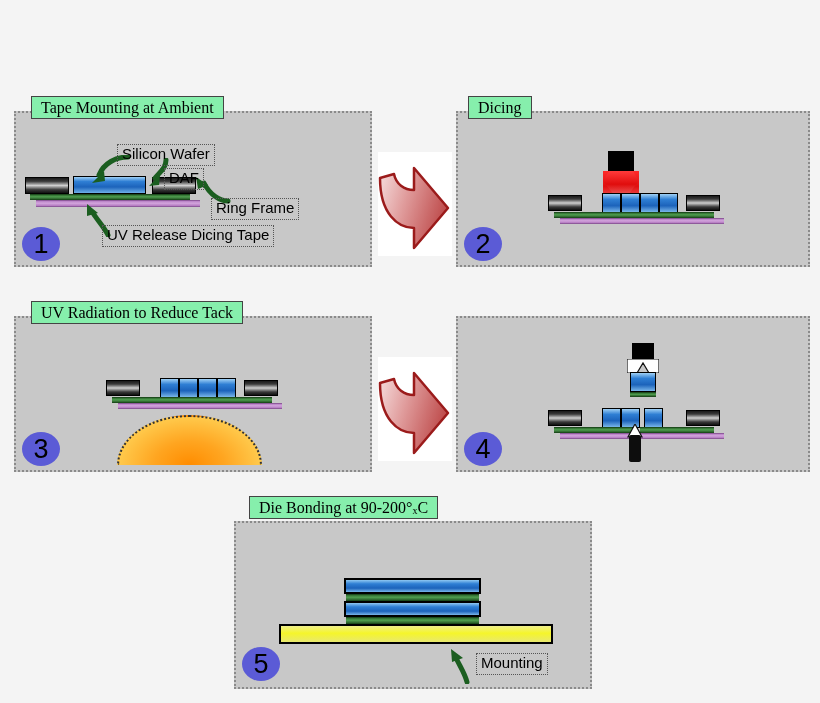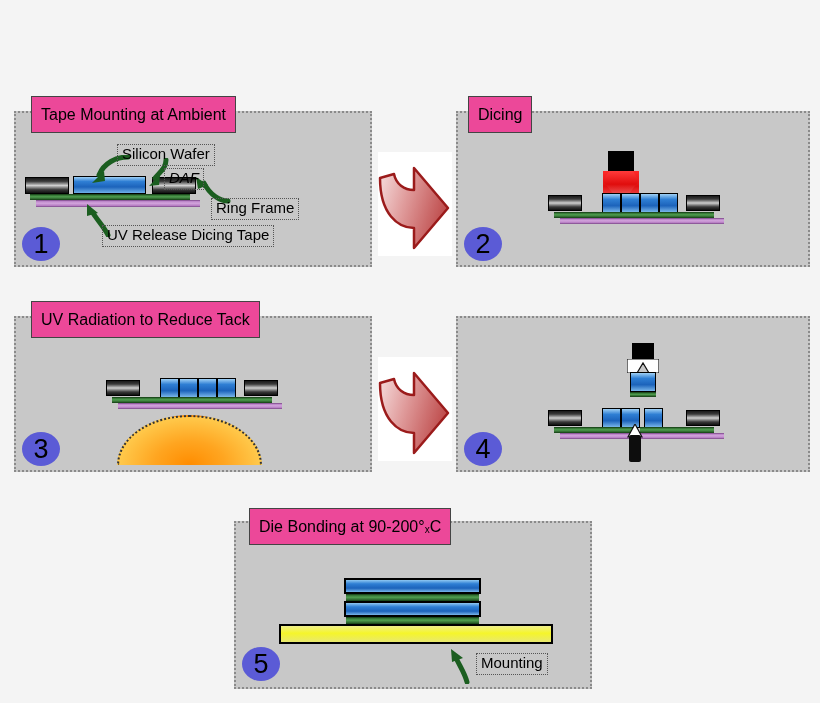--- a/index.html
+++ b/index.html
@@ -44,30 +44,31 @@
 
   
   .panel {
     position: absolute;
     background: #c8c8c8;
     border: 2px dotted #8a8a8a;
     box-sizing: border-box;
   }
   .panel-label {
     position: absolute;
-    background: #ec4899;
+    background: #86efac;
     border: 1px solid #444444;
     box-sizing: border-box;
     display: flex;
     align-items: center;
     justify-content: flex-start;
     padding: 0 9px;
-    height: 37px;
+    height: 23px;
     white-space: nowrap;
     z-index: 6;
+    font-family: Liberation Serif, serif;
   }
   .panel-label span {
     font-size: 16px;
     color: #000000;
     line-height: 1;
   }
   .panel-label sub {
     font-size: 10px;
     vertical-align: baseline;
     position: relative;
@@ -193,21 +194,21 @@
     <svg class="curve-arrow" style="left:174px; top:62px; width:42px; height:30px;" viewBox="0 0 42 30">
       <path d="M38 26 C30 26, 20 20, 14 8" stroke="#1b5e20" stroke-width="5" fill="none" stroke-linecap="round"></path>
       <polygon points="6,2 18,10 8,14" fill="#1b5e20"></polygon>
     </svg>
     <svg class="curve-arrow" style="left:62px; top:90px; width:38px; height:34px;" viewBox="0 0 38 34">
       <path d="M30 32 C26 24, 20 18, 15 10" stroke="#1b5e20" stroke-width="5" fill="none" stroke-linecap="round"></path>
       <polygon points="9,1 20,10 9,13" fill="#1b5e20"></polygon>
     </svg>
 
     <div class="anno" style="left:101px; top:31px;">Silicon Wafer</div>
-    <div class="anno" style="left:148px; top:55px;font-style:italic;">DAF</div>
+    <div class="anno" style="left:148px; top:55px;">DAF</div>
     <div class="anno" style="left:195px; top:85px;">Ring Frame</div>
     <div class="anno" style="left:86px; top:112px;">UV Release Dicing Tape</div>
 
     <div class="step-badge" style="left:6px; top:114px;">
       <span>1</span>
     </div>
   </div>
   <div class="panel-label" style="left:31px; top:96px;">
     <span>Tape Mounting at Ambient</span>
   </div>
@@ -336,19 +337,19 @@
     <svg class="curve-arrow" style="left:209px; top:125px; width:32px; height:36px;" viewBox="0 0 32 36">
       <path d="M22 34 C20 26, 16 20, 12 12" stroke="#1b5e20" stroke-width="5" fill="none" stroke-linecap="round"></path>
       <polygon points="6,1 18,10 7,14" fill="#1b5e20"></polygon>
     </svg>
     <div class="anno" style="left:240px; top:130px;">Mounting</div>
 
     <div class="step-badge" style="left:6px; top:124px;">
       <span>5</span>
     </div>
   </div>
-  <div class="panel-label" style="left:249px; top:508px;">
+  <div class="panel-label" style="left:249px; top:496px;">
     <span>Die Bonding at 90-200°</span>
       <sub>x</sub>
       <span> C</span>
   </div>
 
 </div>
 
 </body></html>

